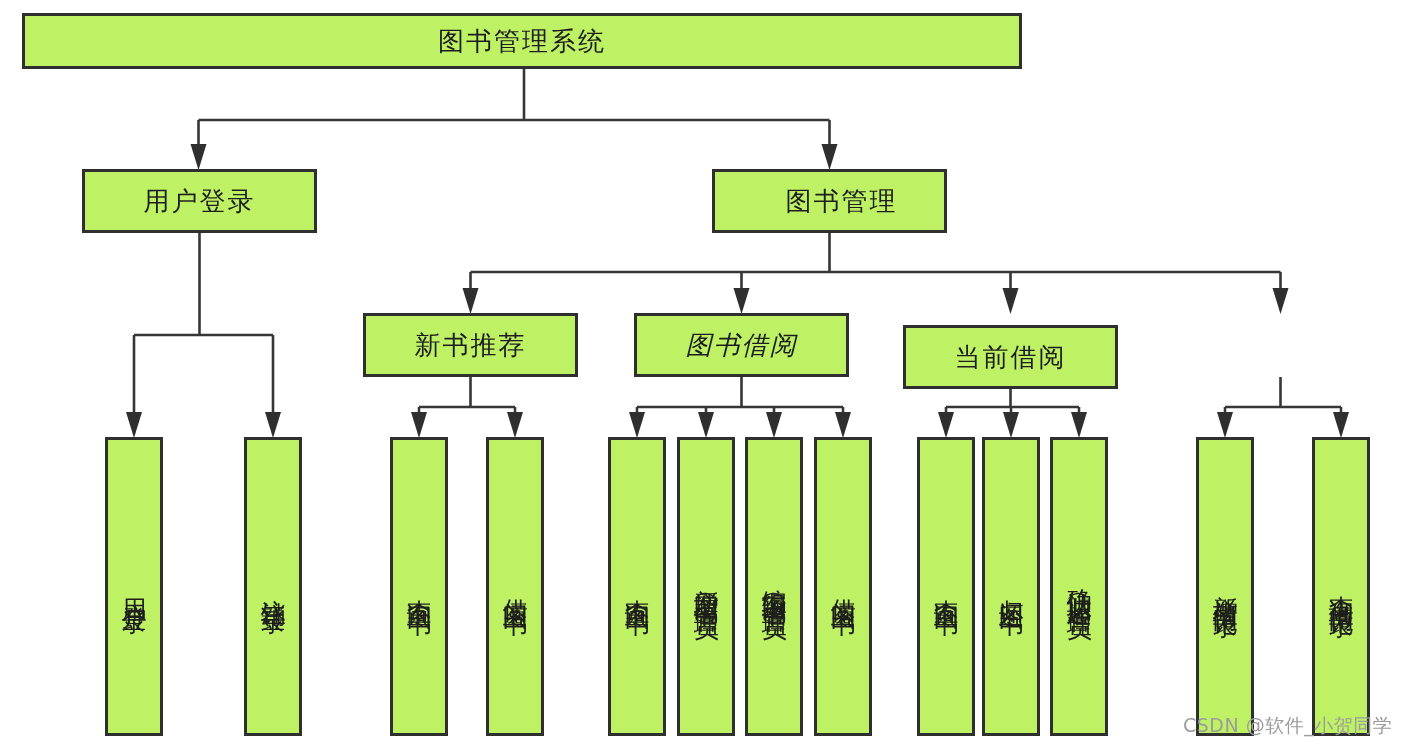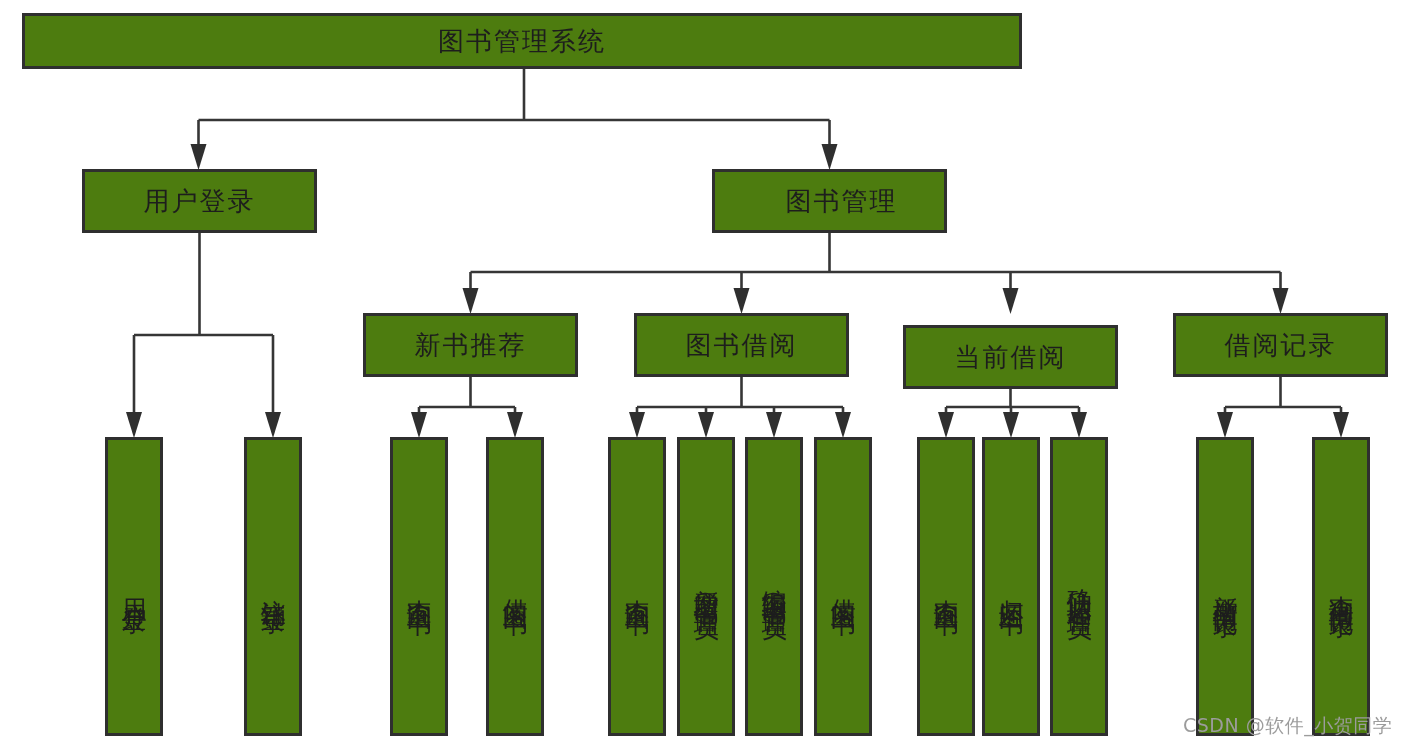--- a/index.html
+++ b/index.html
@@ -15,21 +15,21 @@
     background: #ffffff;
   }
   #connectors {
     position: absolute; left: 0; top: 0;
     width: 1405px; height: 747px;
     z-index: 1;
   }
   .box {
     position: absolute;
     box-sizing: border-box;
-    background: #4d7c0f;
+    background: #bef264;
     border: 3px solid #2f2f2f;
     display: flex;
     align-items: center;
     justify-content: center;
     color: #1d1d1d;
     z-index: 2;
   }
   .hlabel {
     font-size: 26px;
     letter-spacing: 2px;
@@ -109,28 +109,25 @@
   <div class="box" style="left:82px; top:169px; width:235px; height:64px;">
     <span class="hlabel">用户登录</span>
   </div>
   <div class="box" style="left:712px; top:169px; width:235px; height:64px;padding-left:24px;">
     <span class="hlabel">图书管理</span>
   </div>
 
   <div class="box" style="left:363px; top:313px; width:215px; height:64px;text-align:center;">
     <span class="hlabel">新书推荐</span>
   </div>
-  <div class="box" style="left:634px; top:313px; width:215px; height:64px;">
+  <div class="box" style="left:634px; top:313px; width:215px; height:64px;font-style:italic;">
     <span class="hlabel">图书借阅</span>
   </div>
   <div class="box" style="left:903px; top:313px; width:215px; height:64px;margin-top:12px;">
     <span class="hlabel">当前借阅</span>
-  </div>
-  <div class="box" style="left:1173px; top:313px; width:215px; height:64px;">
-    <span class="hlabel">借阅记录</span>
   </div>
 
   <div class="box vbox" style="left:105px; top:437px; width:58px; height:299px;">
     <span class="vlabel">用户登录</span>
   </div>
   <div class="box vbox" style="left:244px; top:437px; width:58px; height:299px;">
     <span class="vlabel">注销登录</span>
   </div>
 
   <div class="box vbox" style="left:390px; top:437px; width:58px; height:299px;">

